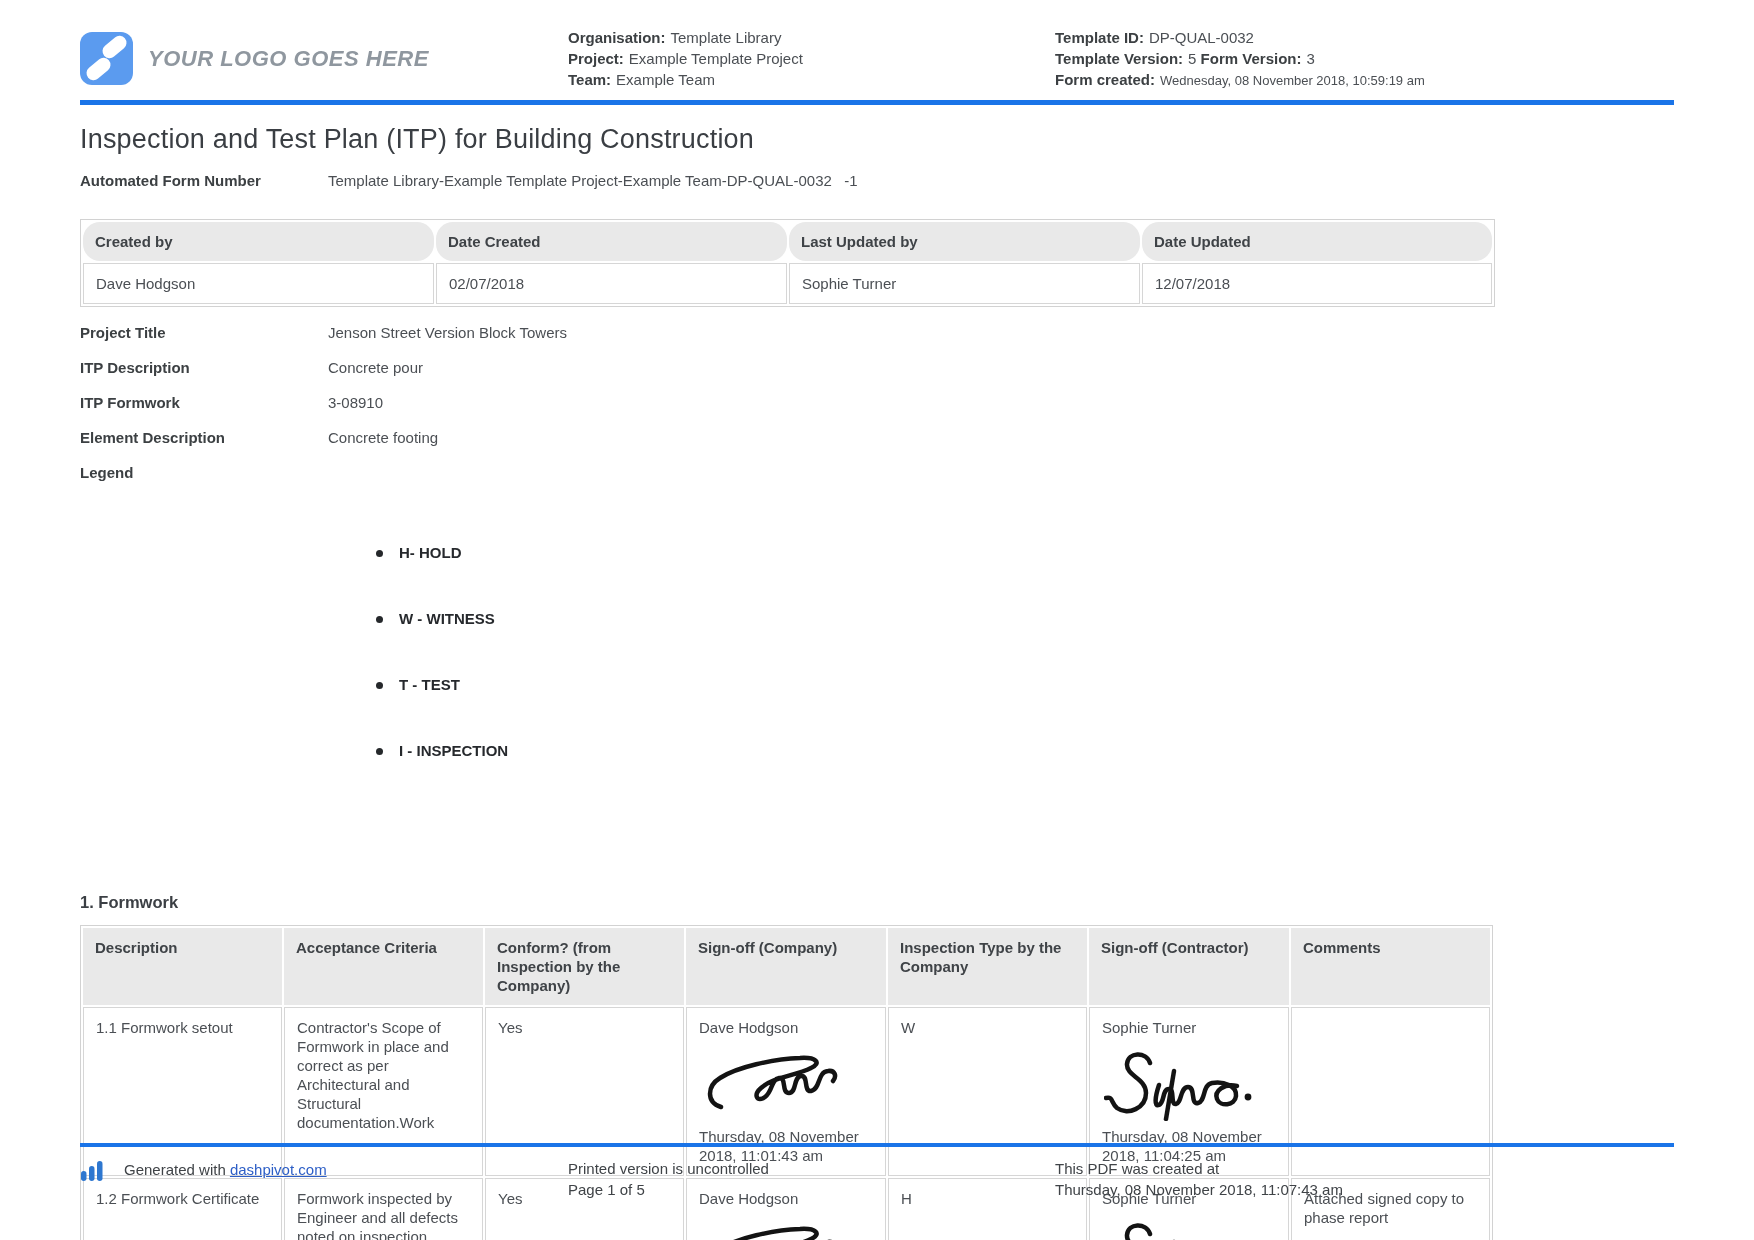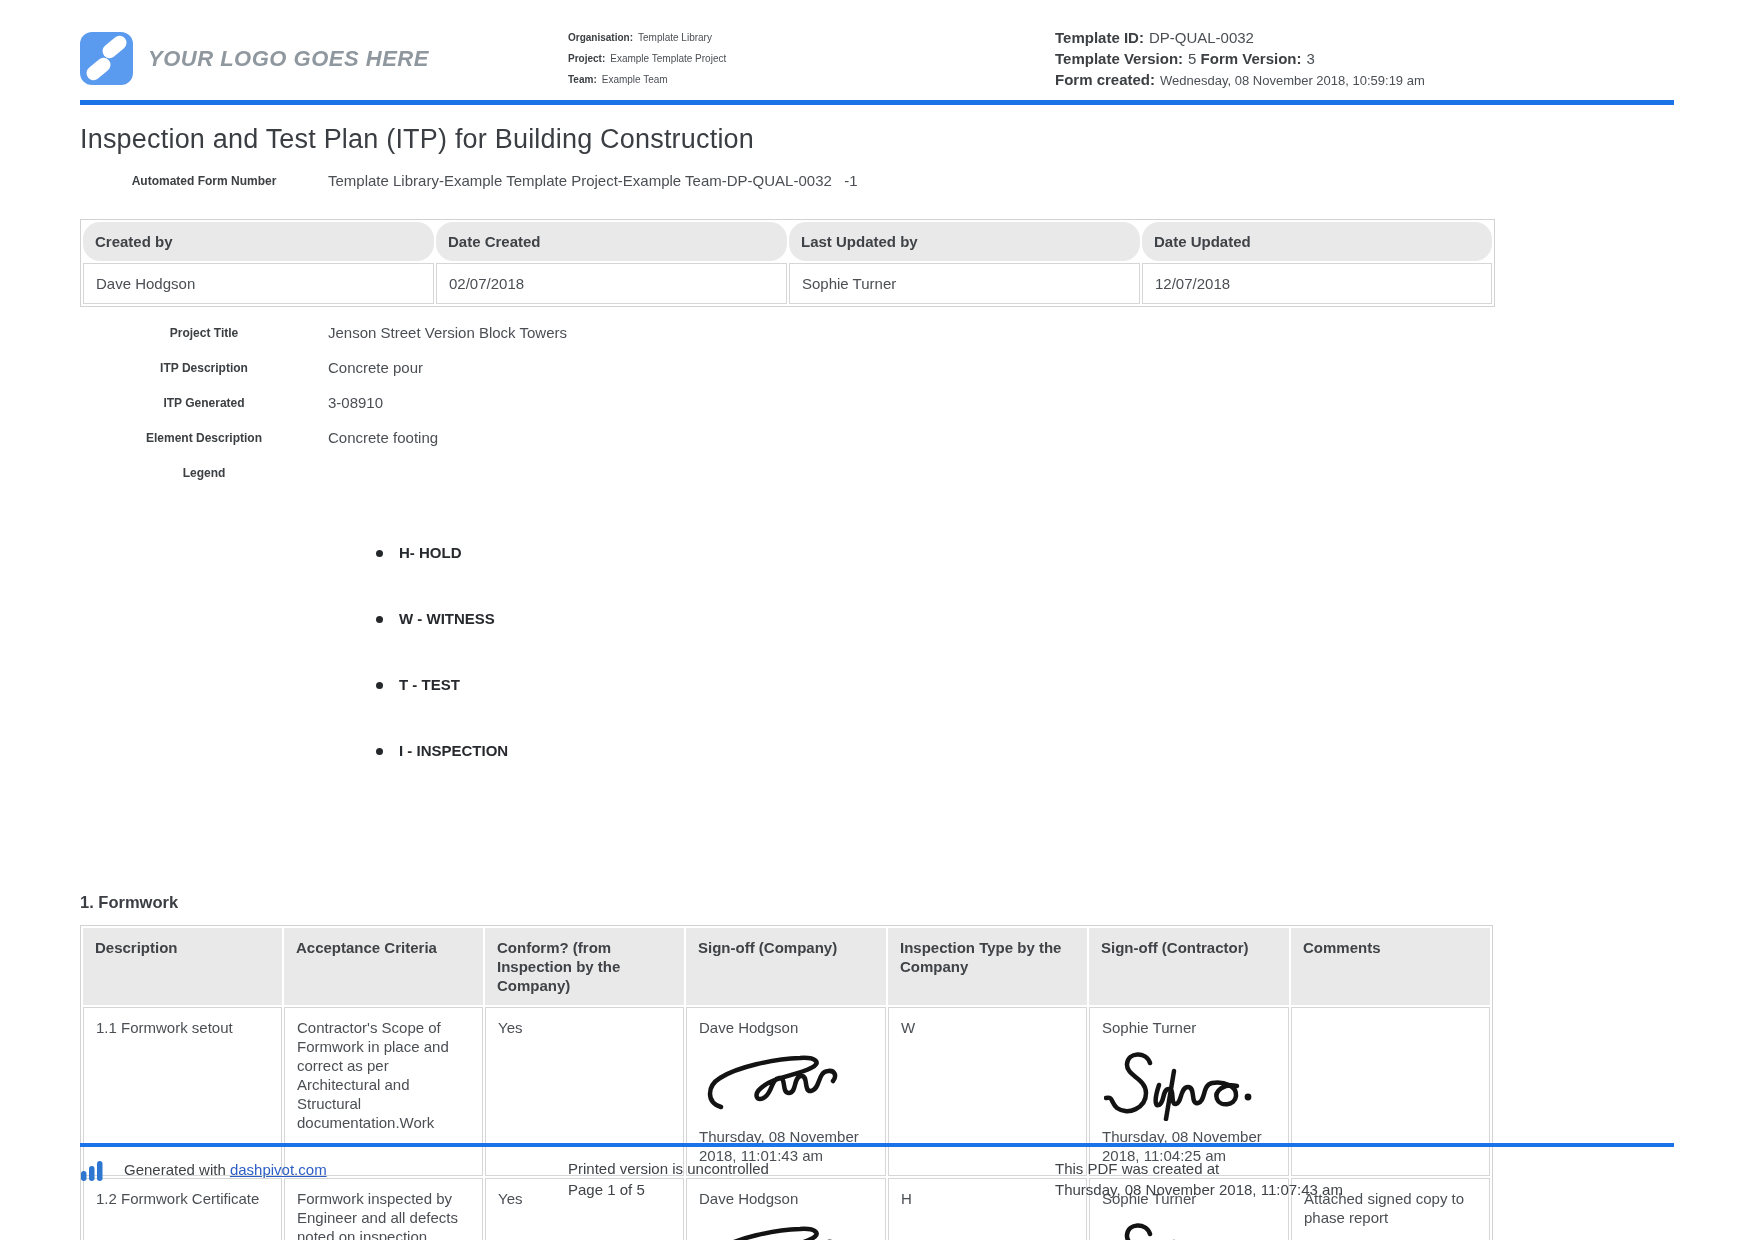--- a/index.html
+++ b/index.html
@@ -18,31 +18,31 @@
     font-family:"Liberation Sans","DejaVu Sans",sans-serif;
     color:var(--text);position:relative;overflow:hidden;
   }
   .page{position:relative;width:1754px;height:1240px;}
 
   
   .header{display:flex;padding:26px 80px 0 80px;}
   .h-col1{width:488px;display:flex;align-items:center;gap:15px;}
   .logo-badge svg{display:block;}
   .logo-text{font-size:22px;font-weight:bold;font-style:italic;color:#8f979f;letter-spacing:.5px;}
-  .h-col2{width:487px;font-size:10px;line-height:21px;padding-top:1px;}
+  .h-col2{width:487px;font-size:15px;line-height:21px;padding-top:1px;}
   .h-col3{flex:1;font-size:15px;line-height:21px;padding-top:1px;}
   .hline b{color:var(--text-dark);margin-right:5px;}
   .hline .sm{font-size:13px;}
   .top-rule{height:5px;background:var(--blue);margin:9px 80px 0 80px;}
 
   
   .main{padding:0 80px;}
   h1{margin:19px 0 0 0;font-size:27px;font-weight:400;color:#3a3e43;letter-spacing:.2px;}
   .fieldrow{display:flex;margin-top:16px;}
-  .f-label{width:248px;min-width:248px;font-weight:bold;font-size:12px;line-height:20px;color:var(--text-dark);text-align:center;}
+  .f-label{width:248px;min-width:248px;font-weight:bold;font-size:15px;line-height:20px;color:var(--text-dark);}
   .f-value{font-size:15px;color:var(--text);line-height:20px;white-space:pre-wrap;}
 
   table.tbl{border-collapse:separate;border-spacing:2px;border:1px solid #d2d2d2;table-layout:fixed;}
   table.tbl th{background:var(--th-bg);font-weight:bold;text-align:left;font-size:15px;color:#3f4347;padding:10px 12px;vertical-align:top;line-height:19px;}
   table.tbl td{border:1px solid var(--border);font-size:15px;color:var(--text);padding:10px 12px;vertical-align:top;line-height:19px;background:#fff;}
   .meta-table{margin-top:28px;width:1407px;}
   .meta-table th{height:38px;border-radius:17px;}
   .meta-table td{height:38px;}
 
   .fields{margin-top:16px;}
@@ -140,21 +140,21 @@
     <div class="fields">
       <div class="fieldrow">
         <div class="f-label">Project Title</div>
         <div class="f-value">Jenson Street Version Block Towers</div>
       </div>
       <div class="fieldrow">
         <div class="f-label">ITP Description</div>
         <div class="f-value">Concrete pour</div>
       </div>
       <div class="fieldrow">
-        <div class="f-label">ITP Generated</div>
+        <div class="f-label">ITP Formwork</div>
         <div class="f-value">3-08910</div>
       </div>
       <div class="fieldrow">
         <div class="f-label">Element Description</div>
         <div class="f-value">Concrete footing</div>
       </div>
       <div class="fieldrow">
         <div class="f-label">Legend</div>
         <div class="f-value" style="padding:0;">
           <ul class="legend-list">

